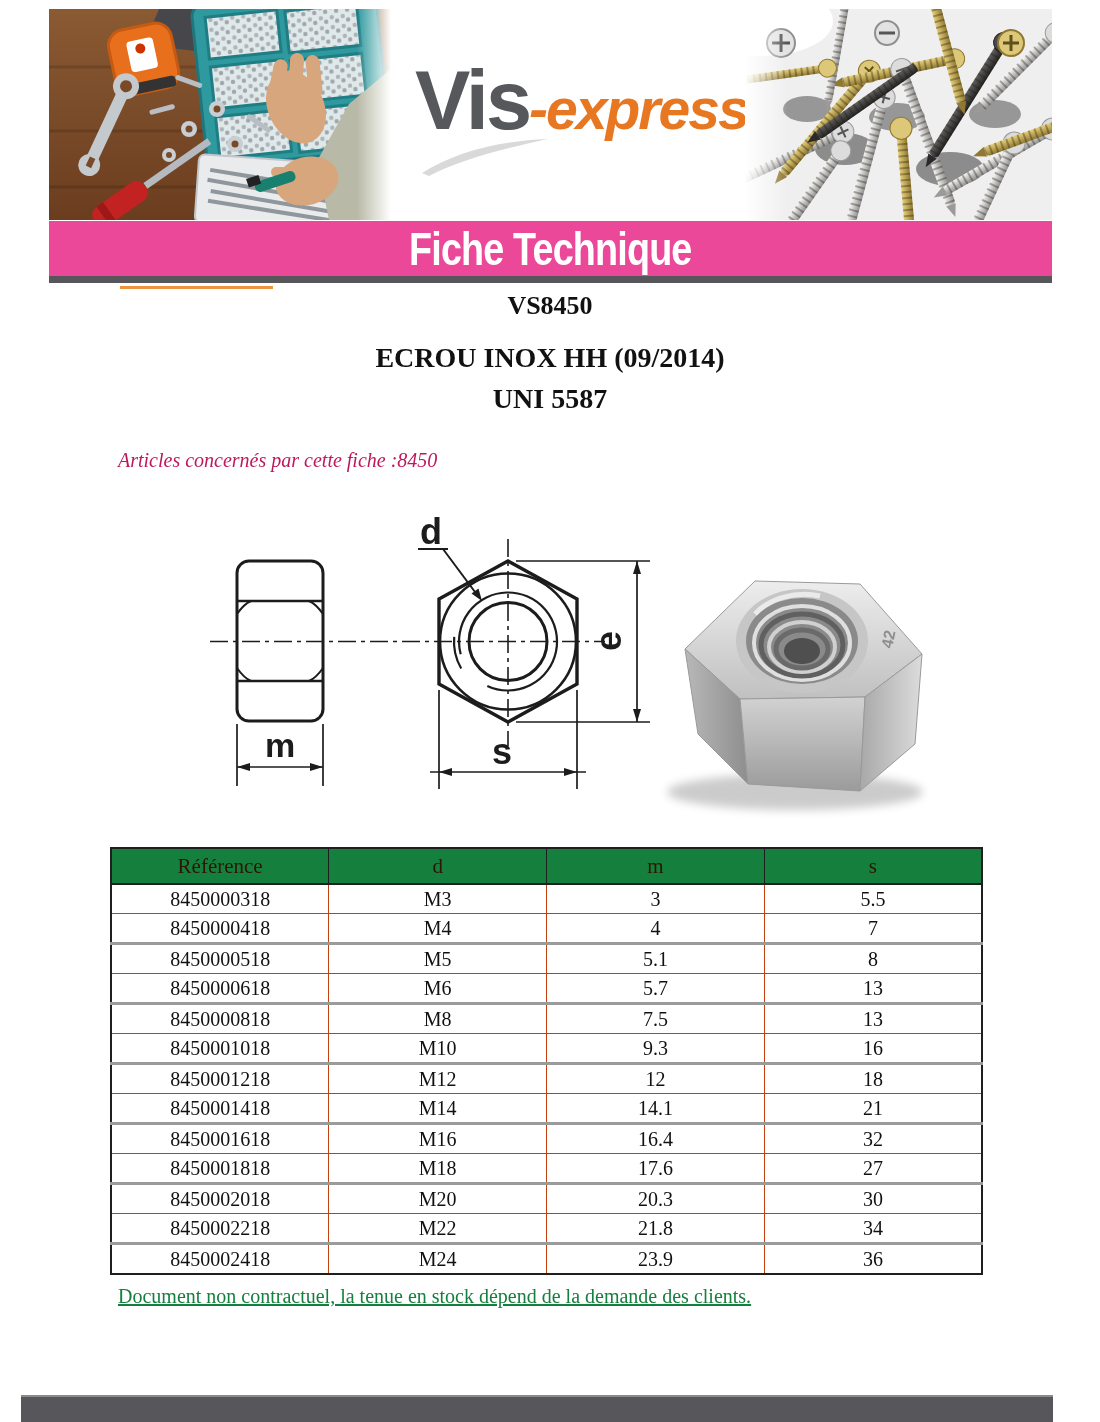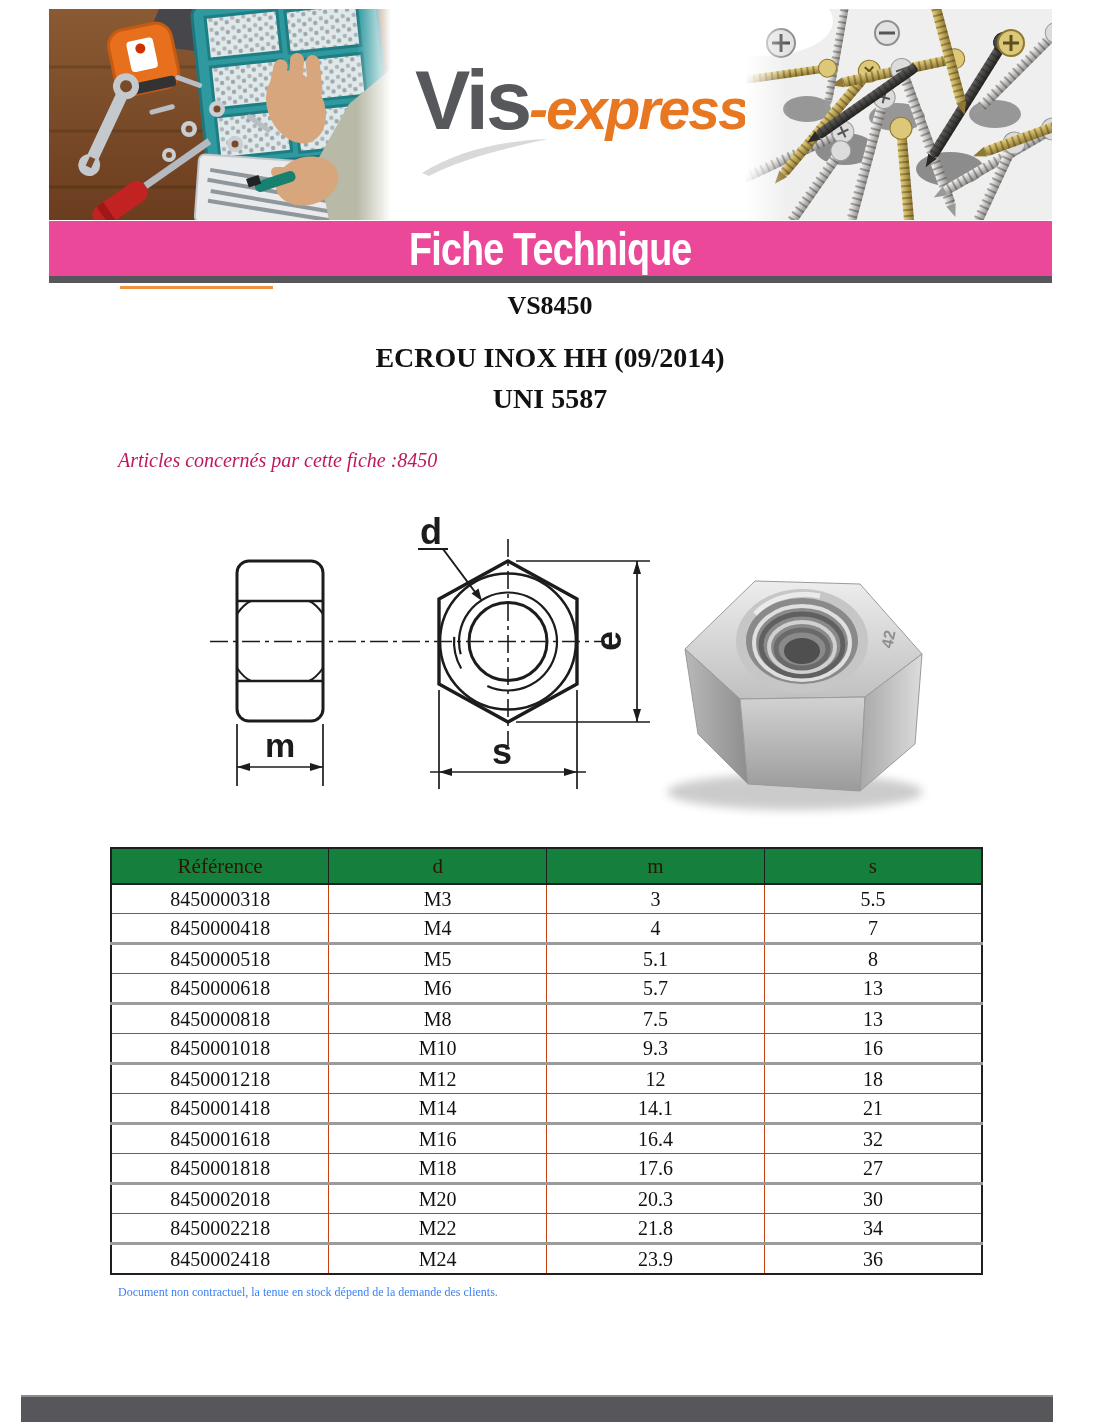--- a/index.html
+++ b/index.html
@@ -48,21 +48,21 @@
   
   table.dim { position:absolute; left:110px; top:838px; width:873px;
               border-collapse:collapse; border:2px solid #1f1f1f;
               font-family:"Liberation Serif", serif; table-layout:fixed; }
   table.dim th { height:36px; background:#15803d; color:#2E1505; font-weight:normal;
                  font-size:21px; border:1px solid #1f1f1f; border-bottom:2px solid #1f1f1f; }
   table.dim td { height:28px; line-height:28px; text-align:center; font-size:20px;
                  color:#111; border:1px solid #c2410c; padding:0; }
   table.dim tbody tr:nth-child(even) td { border-bottom:3px solid #9B9B9B; }
 
-  .footer-note { left:118px; top:1276px; font-size:12px; color:#3b82f6; }
+  .footer-note { left:118px; top:1276px; font-size:20px; color:#15803d;text-decoration:underline; }
   .bottom-bar { left:21px; top:1386px; width:1032px; height:36px;
                 background:#57565A; border-top:2px solid #8B8B8E; }
 </style>
 </head>
 <body>
 
 <div class="page">
 
   <svg class="abs photo-left" viewBox="0 0 342 211">
     <defs>

